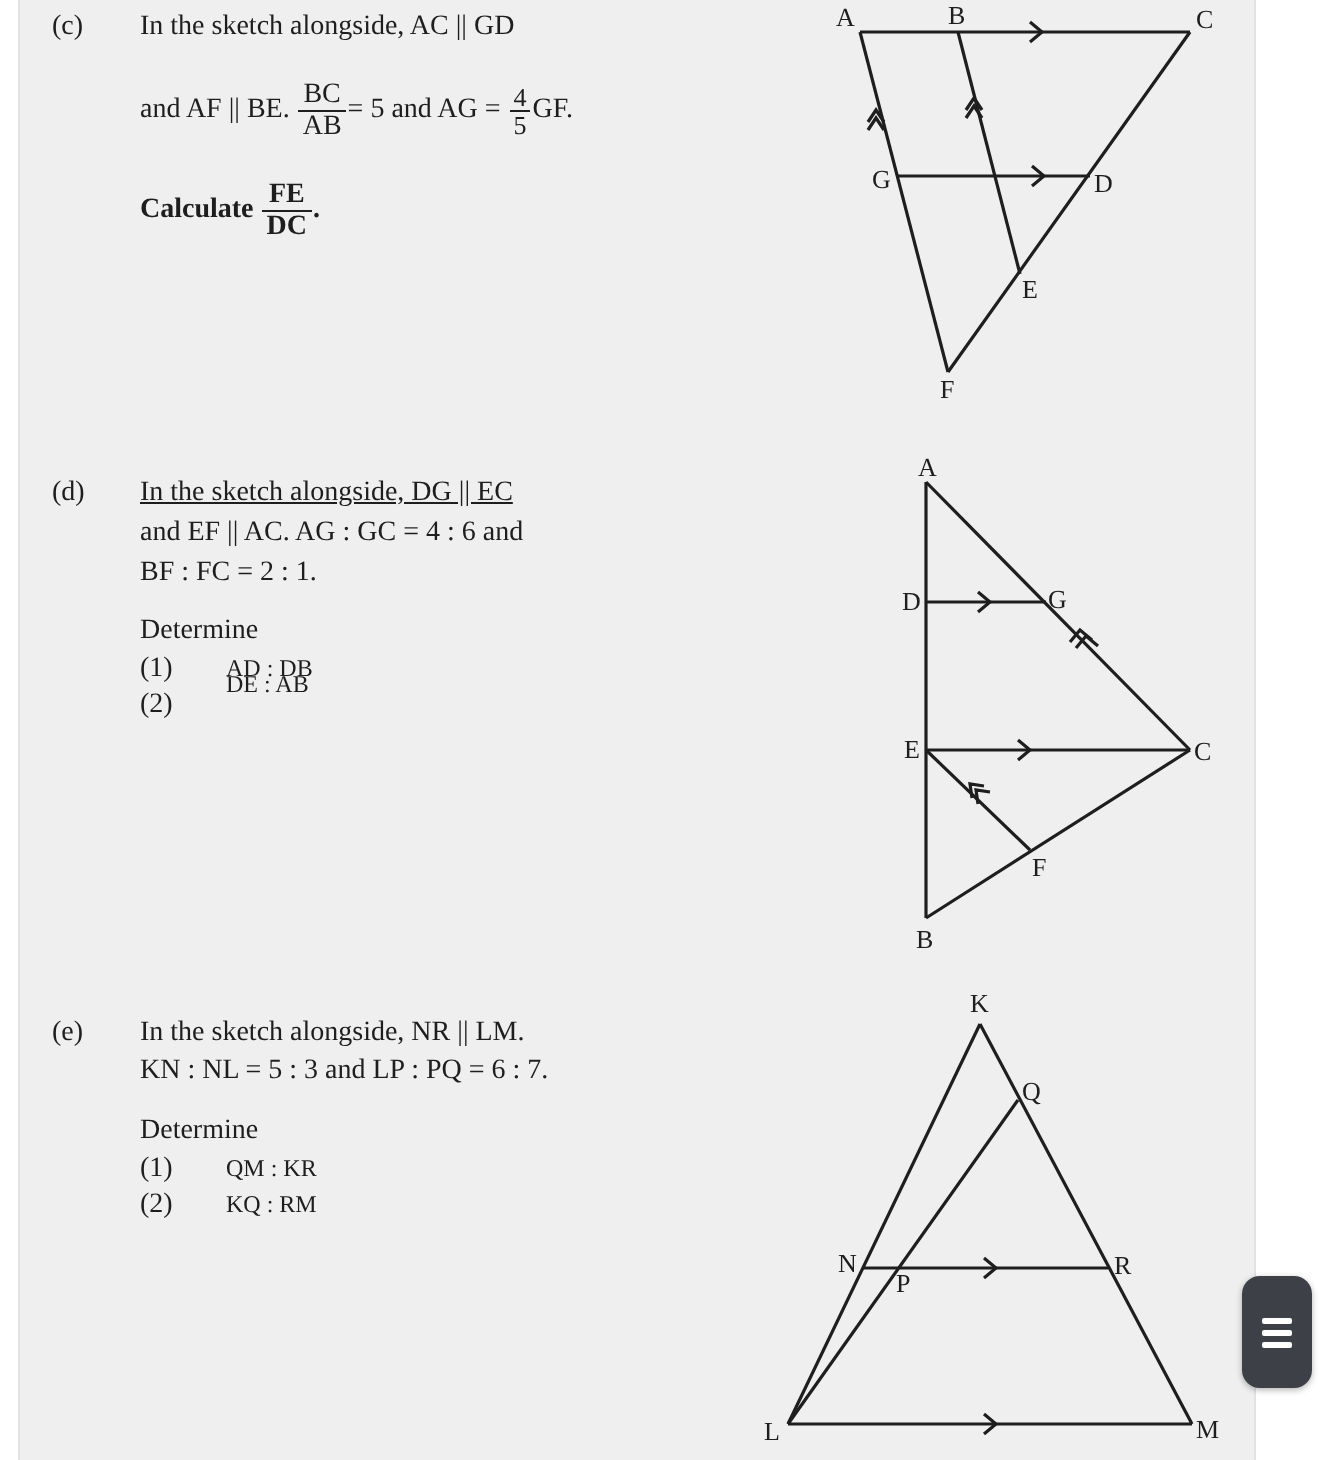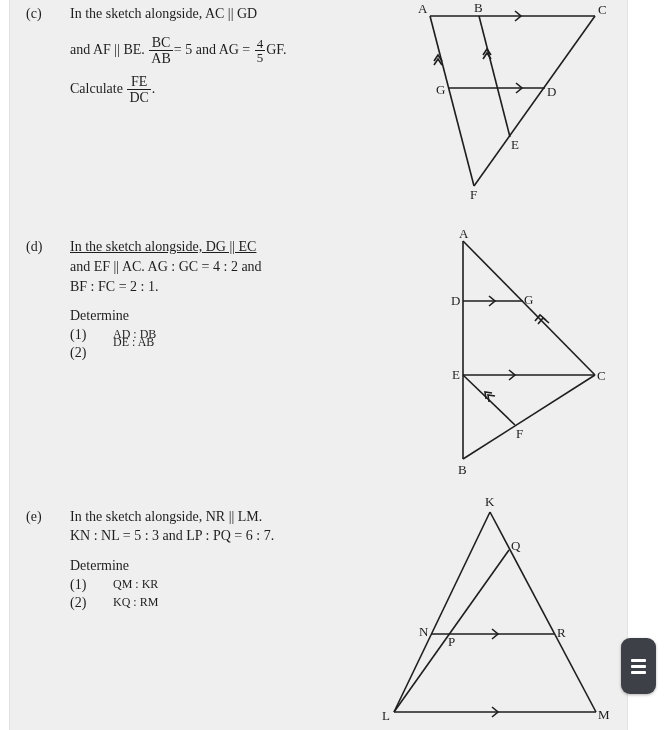--- a/index.html
+++ b/index.html
@@ -8,21 +8,21 @@
     font-family:"Liberation Serif", "DejaVu Serif", serif; color:#1e1e1e;
   }
   .panel {
     position:absolute; left:9px; top:0; width:617px; height:730px;
     background:#efefef; border-left:1px solid #e2e2e2; border-right:1px solid #e2e2e2;
   }
   .q-label { position:absolute; left:26px; font-size:14px; }
   .line { position:absolute; left:70px; font-size:14px; white-space:nowrap; }
   .sub-num { position:absolute; left:70px; font-size:14px; }
   .sub-text { position:absolute; left:113px; font-size:12px; white-space:nowrap; }
-  .frac { display:inline-block; vertical-align:middle; text-align:center; line-height:15px; margin:0 1px; }
+  .frac { display:inline-block; vertical-align:middle; text-align:center; line-height:15px; margin:16px 1px; }
   .frac .num { display:block; border-bottom:1px solid #1e1e1e; padding:0 2px; }
   .frac .den { display:block; padding:0 2px; }
   .frac.small { font-size:13px; line-height:13px; }
   svg.diagram { position:absolute; left:0; top:0; }
   svg text { font-family:"Liberation Serif", "DejaVu Serif", serif; font-size:13px; fill:#1e1e1e; }
   .menu-btn {
     position:absolute; left:621px; top:638px; width:35px; height:56px;
     background:#3d4047; border-radius:9px; box-shadow:0 1px 3px rgba(0,0,0,0.3);
     display:flex; align-items:center; justify-content:center; cursor:pointer;
   }
@@ -30,44 +30,44 @@
   .menu-btn .bars span { display:block; height:3px; background:#ffffff; margin:3px 0; border-radius:1px; }
 </style>
 </head>
 <body>
 
 <div class="panel"></div>
 
 <div>
   <span class="q-label" style="top:6px;">(c)</span>
   <span class="line" style="top:6px;">In the sketch alongside,  AC || GD</span>
-  <div class="line" style="top:35px;">
+  <div class="line" style="top:24px;">
     <span>and  AF || BE.</span>
     <span class="frac">
       <span class="num">BC</span>
       <span class="den">AB</span>
     </span><span>= 5  and  AG =</span>
     <span class="frac small">
       <span class="num">4</span>
       <span class="den">5</span>
     </span><span>GF.</span>
   </div>
-  <div class="line" style="top:74px;">
+  <div class="line" style="top:74px;font-weight:bold;">
     <span>Calculate</span>
     <span class="frac">
       <span class="num">FE</span>
       <span class="den">DC</span>
     </span><span>.</span>
   </div>
 </div>
 
 <div>
   <span class="q-label" style="top:239px;">(d)</span>
   <span class="line" style="top:239px;text-decoration:underline;">In the sketch alongside,  DG || EC</span>
-  <span class="line" style="top:259px;">and  EF || AC.  AG : GC = 4 : 2  and</span>
+  <span class="line" style="top:259px;">and  EF || AC.  AG : GC = 4 : 6  and</span>
   <span class="line" style="top:279px;">BF : FC = 2 : 1.</span>
   <span class="line" style="top:308px;">Determine</span>
   <span class="sub-num" style="top:327px;">(1)</span>
   <span class="sub-text" style="top:327px;">AD : DB</span>
   <span class="sub-num" style="top:345px;">(2)</span>
   <span class="sub-text" style="top:335px;">DE : AB</span>
 </div>
 
 <div>
   <span class="q-label" style="top:509px;">(e)</span>

